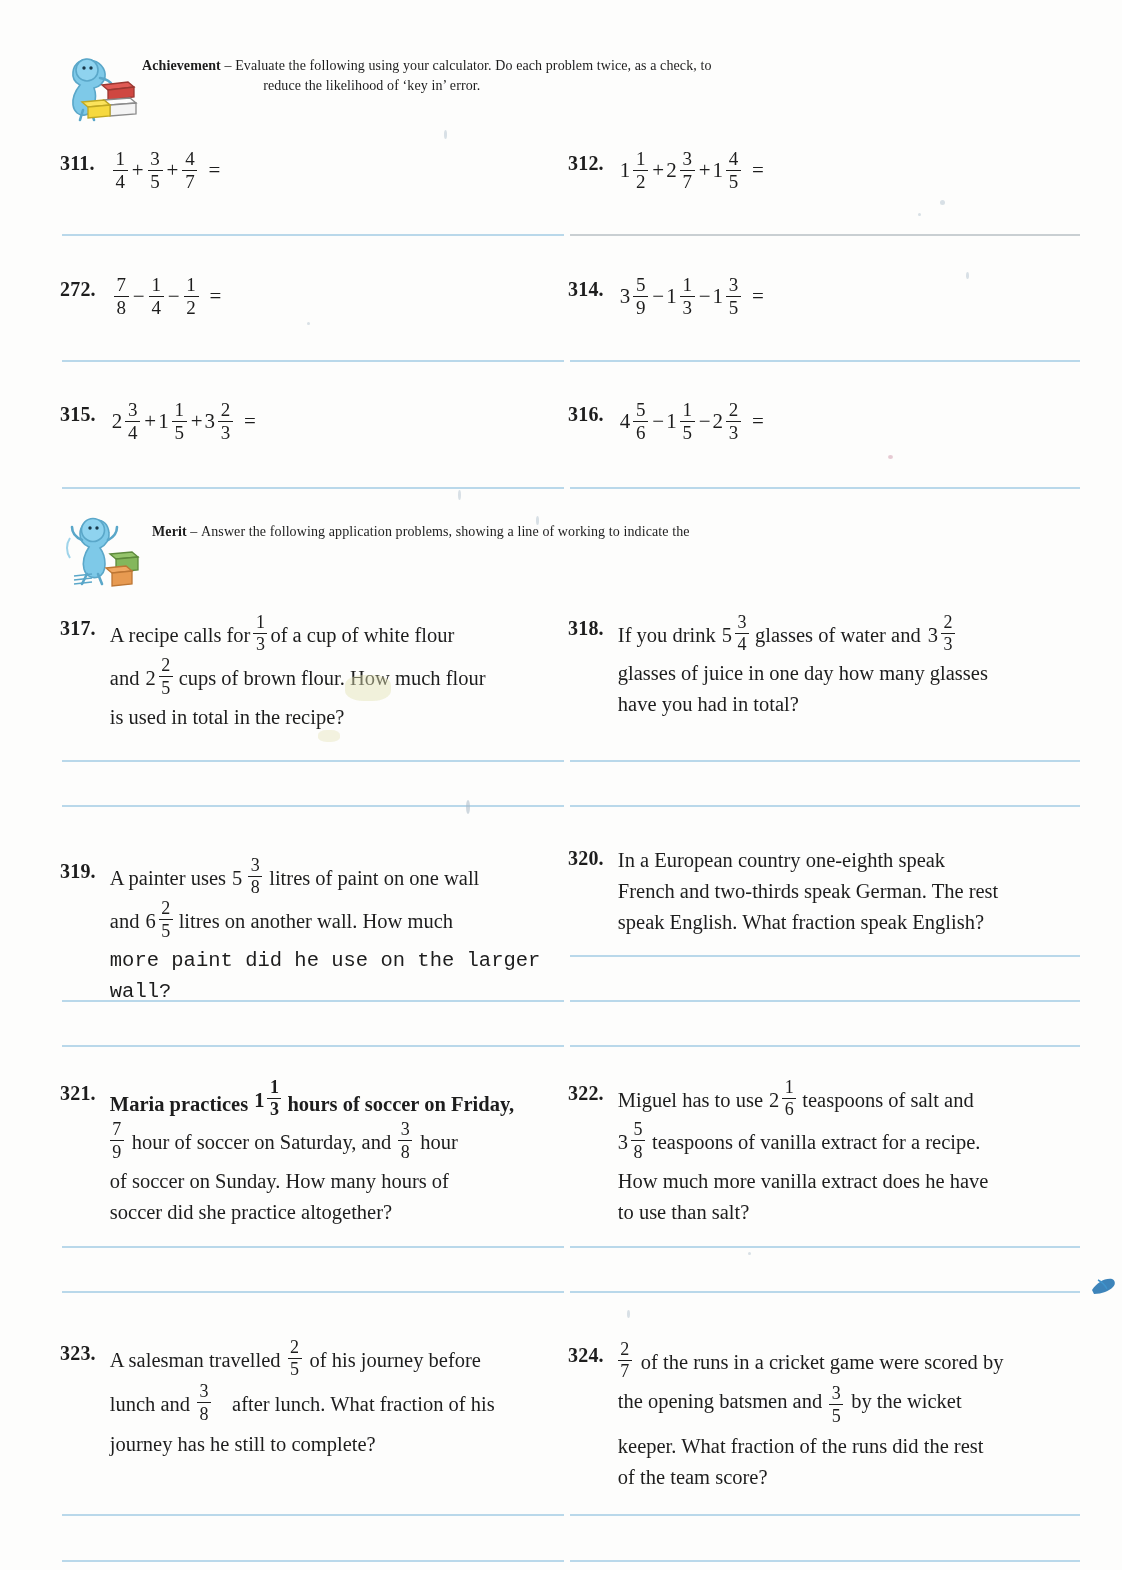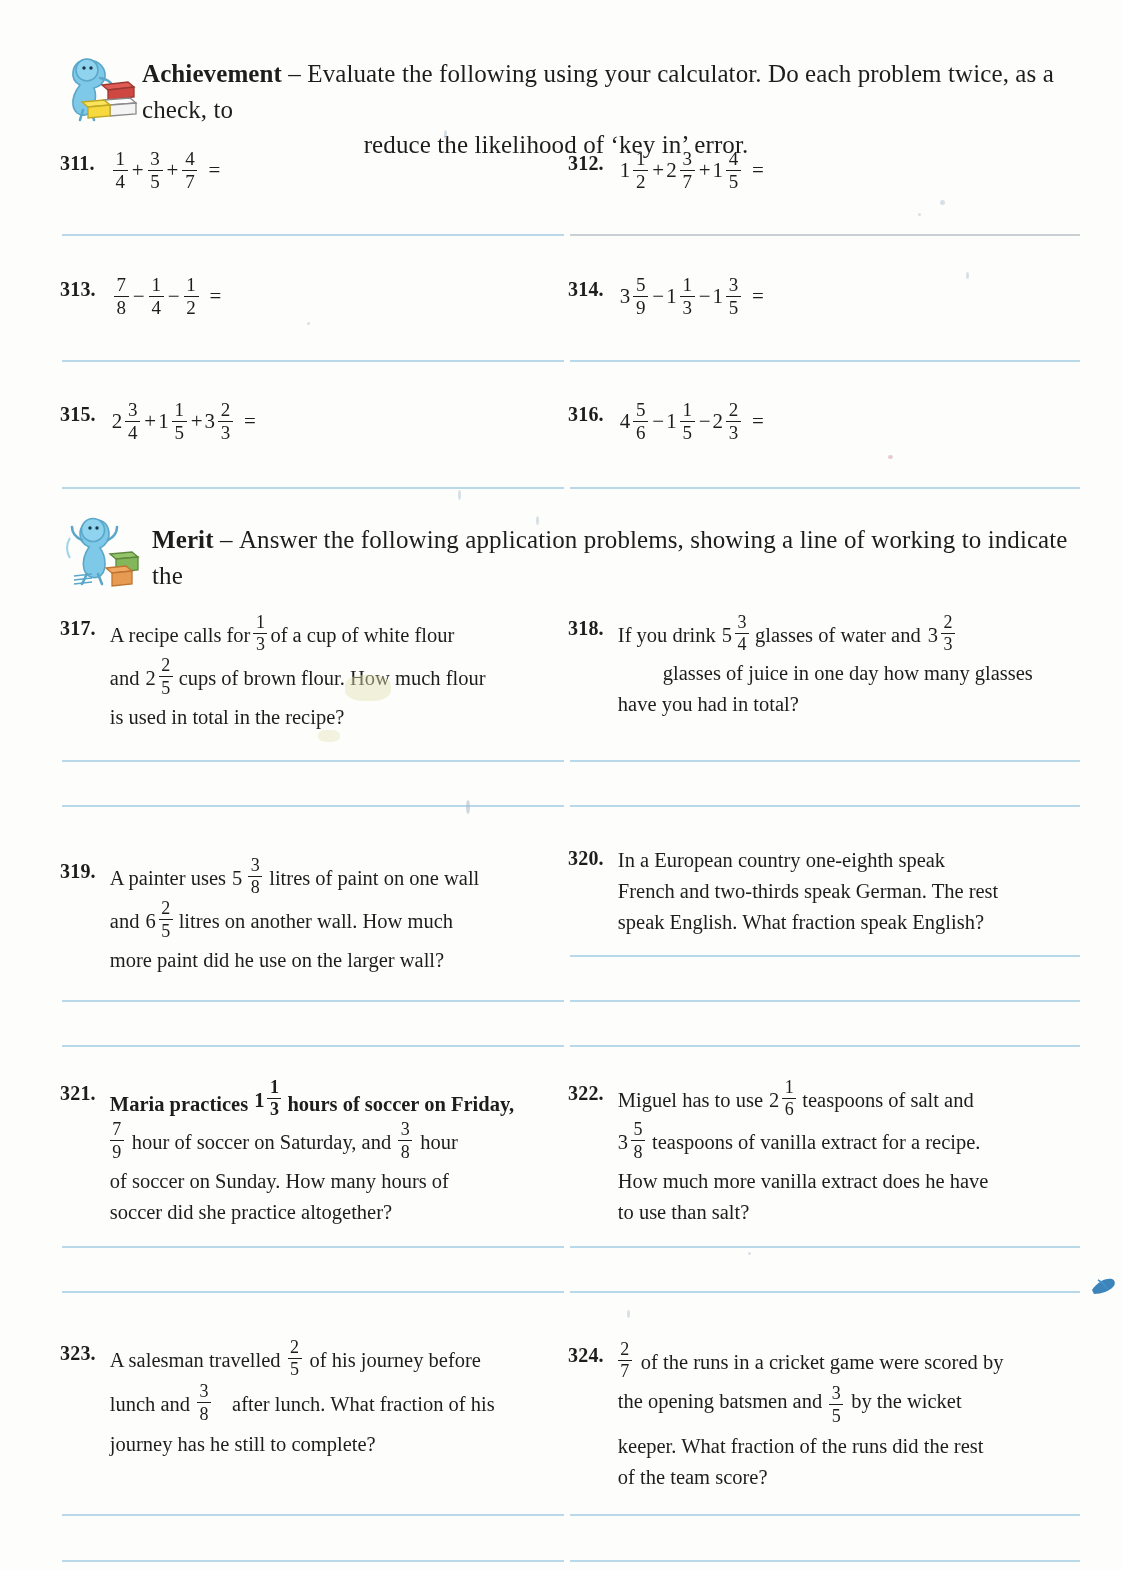--- a/index.html
+++ b/index.html
@@ -23,21 +23,21 @@
     display: flex;
     align-items: flex-start;
   }
   .mascot {
     position: relative;
     width: 82px;
     height: 72px;
     flex: 0 0 82px;
   }
   .section-text {
-    font-size: 25px;
+    font-size: 14px;
     line-height: 1.42;
     letter-spacing: 0.1px;
   }
   .section-text b {
     font-weight: bold;
   }
   .indent-line {
     display: block;
     text-align: center;
   }
@@ -224,21 +224,21 @@
             <span class="num">4</span>
             <span class="bar"></span>
             <span class="den">5</span>
           </span>
         <span class="eqsign">=</span>
       </div>
     </div>
   </div>
 
   <div class="prob" style="left:60px; top:276px;">
-    <div class="prob-num">313.</div>
+    <div class="prob-num">272.</div>
     <div class="prob-body" style="margin-left:16px;">
       <div class="eq">
         <span class="frac">
             <span class="num">7</span>
             <span class="bar"></span>
             <span class="den">8</span>
           </span>
         <span class="op">−</span>
         <span class="frac">
             <span class="num">1</span>
@@ -425,21 +425,21 @@
         <span style="margin-left:3px;">glasses of water and</span>
         <span class="mixed" style="margin-left:7px;">
           <span>3</span>
           <span class="tfrac">
               <span class="num">2</span>
               <span class="bar"></span>
               <span class="den">3</span>
             </span>
         </span>
       </div>
-      <div style="margin-top:3px;text-align:center;">glasses of juice in one day how many glasses</div>
+      <div style="margin-top:3px;">glasses of juice in one day how many glasses</div>
       <div>have you had in total?</div>
     </div>
   </div>
 
   <div class="rule" style="left:62px;  top:760px; width:502px;"></div>
   <div class="rule" style="left:570px; top:760px; width:510px;"></div>
   <div class="rule" style="left:62px;  top:805px; width:502px;"></div>
   <div class="rule" style="left:570px; top:805px; width:510px;"></div>
 
   <div class="prob" style="left:60px; top:858px; width:510px;">
@@ -462,21 +462,21 @@
         <span class="mixed" style="margin-left:6px;">
           <span>6</span>
           <span class="tfrac">
               <span class="num">2</span>
               <span class="bar"></span>
               <span class="den">5</span>
             </span>
         </span>
         <span style="margin-left:3px;">litres on another wall.  How much</span>
       </div>
-      <div style="margin-top:3px;">more paint did he use on the larger wall?</div>
+      <div style="margin-top:3px;font-family:Liberation Mono, monospace;">more paint did he use on the larger wall?</div>
     </div>
   </div>
 
   <div class="prob" style="left:568px; top:845px; width:510px;">
     <div class="prob-num">320.</div>
     <div class="prob-body" style="margin-left:14px; width:470px;">
       <div>In a European country one-eighth speak</div>
       <div>French and two-thirds speak German.  The rest</div>
       <div>speak English.  What fraction speak English?</div>
     </div>

